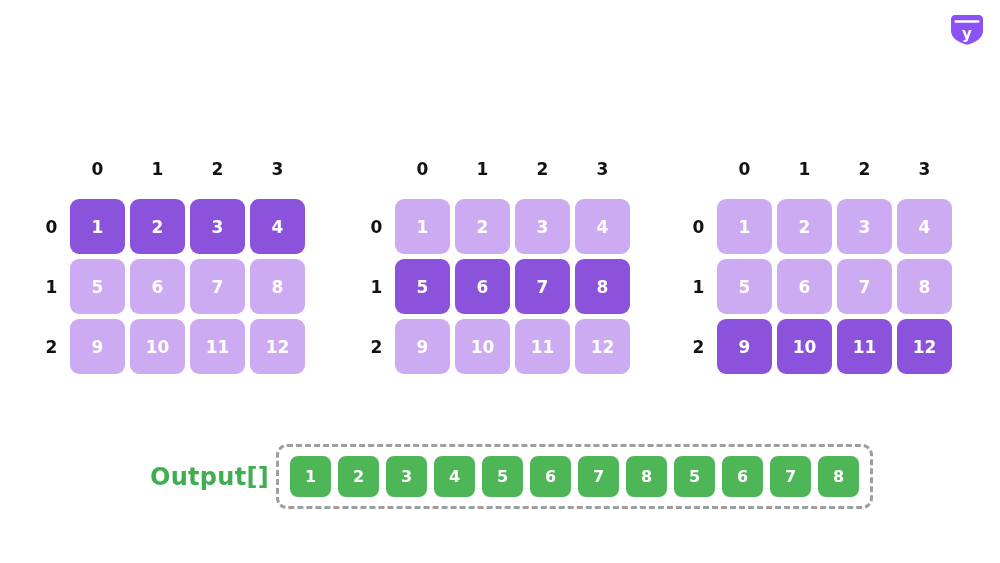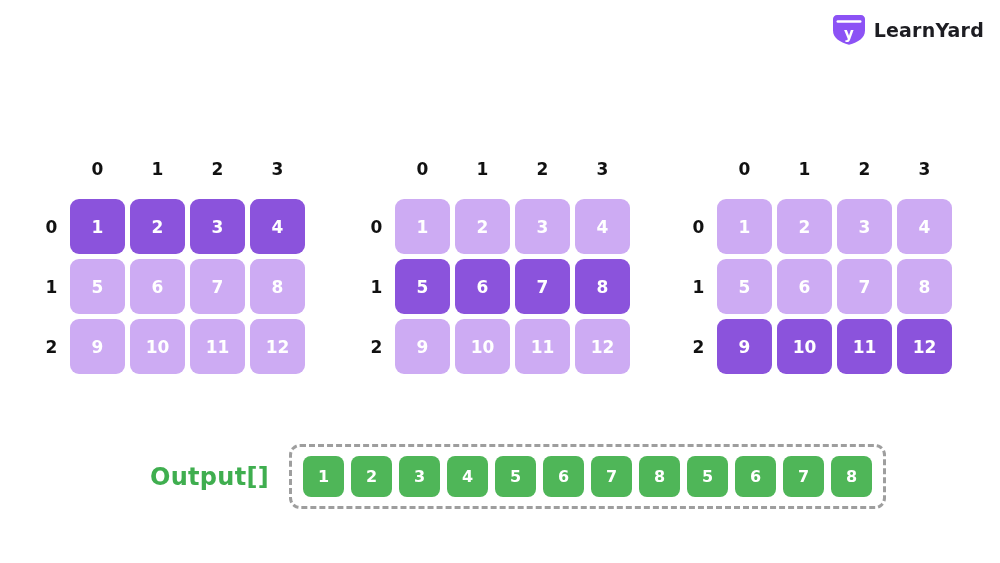--- a/index.html
+++ b/index.html
@@ -35,21 +35,21 @@
   .row-header { width:27px; font-size:17px; font-weight:bold; color:#111; }
   .cell {
     width:55px; height:55px; border-radius:9px;
     display:flex; align-items:center; justify-content:center;
     font-size:17px; font-weight:bold; color:#ffffff;
   }
   .cell.light { background:#cdabf3; }
   .cell.dark  { background:#8b53dc; }
 
   
-  .output-wrap { position:absolute; top:444px; left:150px; display:flex; align-items:center; gap:20px; }
+  .output-wrap { position:absolute; top:444px; left:150px; display:flex; align-items:center; gap:7px; }
   .output-label { font-size:24px; font-weight:bold; color:#3fae4f; letter-spacing:0.3px; }
   .output-box {
     border:3px dashed #9e9e9e; border-radius:11px;
     padding:9px 11px; display:flex; gap:7px; background:#ffffff;
   }
   .out-cell {
     width:41px; height:41px; border-radius:8px; background:#4fb658;
     display:flex; align-items:center; justify-content:center;
     font-size:16px; font-weight:bold; color:#ffffff;
   }
@@ -60,21 +60,20 @@
 <div class="page">
 
   <div class="logo">
     <span style="display:flex;">
       <svg width="34" height="32" viewBox="0 0 34 32">
         <path d="M5 1 h24 c2.2 0 4 1.8 4 4 v11.5 c0 7.5 -6.6 11.6 -16 14.2 c-9.4 -2.6 -16 -6.7 -16 -14.2 v-11.5 c0 -2.2 1.8 -4 4 -4 z" fill="#8c52f5"></path>
         <rect x="4.5" y="6.2" width="25" height="2.6" rx="1.3" fill="#ffffff"></rect>
         <text x="17" y="24.5" text-anchor="middle" font-family="DejaVu Sans, sans-serif" font-size="15" font-weight="bold" fill="#ffffff">y</text>
       </svg>
     </span>
-    <span class="logo-text">LearnYard</span>
   </div>
 
 
   <div>
     <div class="matrix m1">
         <div class="mx-row headers">
           <div class="corner"></div>
           <div class="col-header">0</div>
           <div class="col-header">1</div>
           <div class="col-header">2</div>

